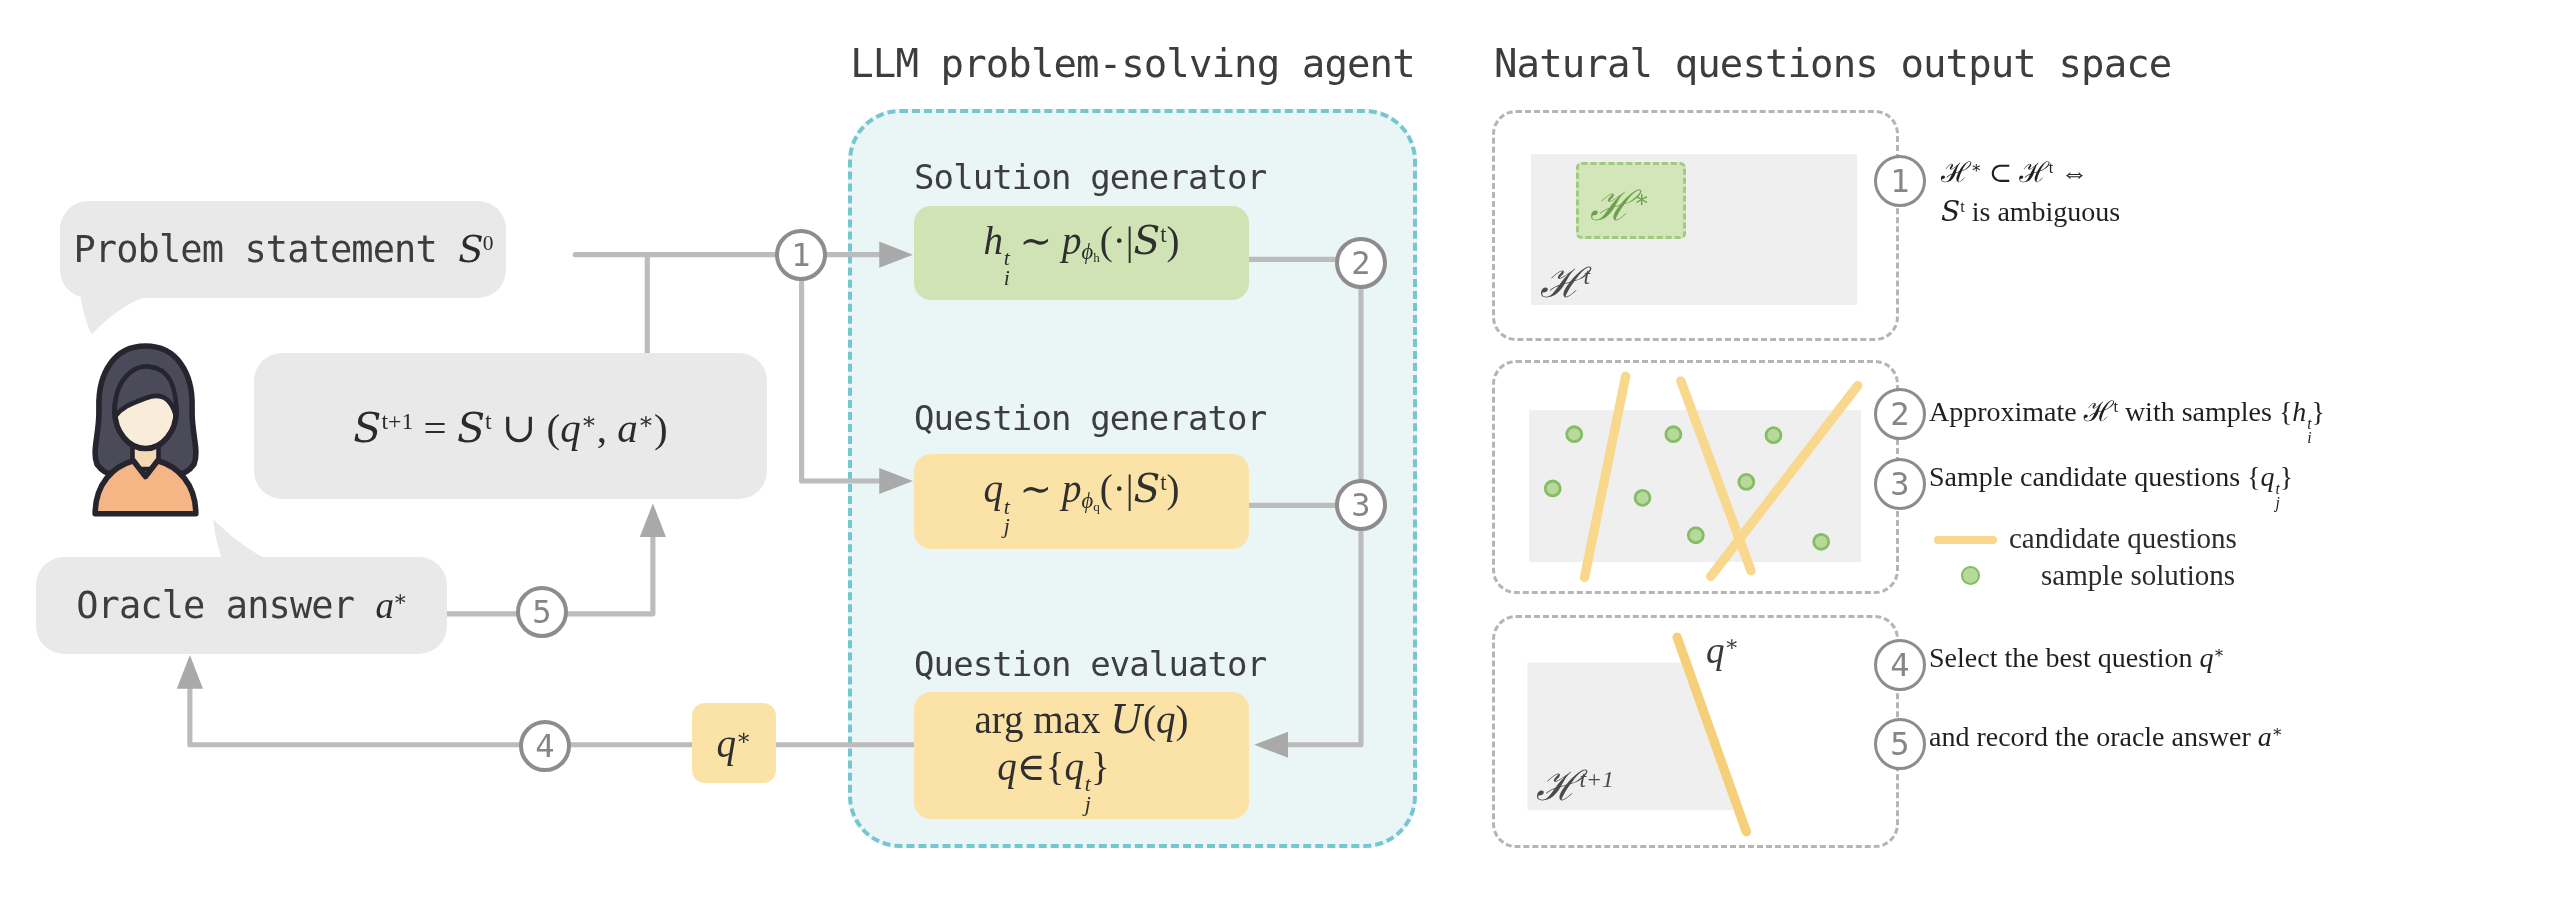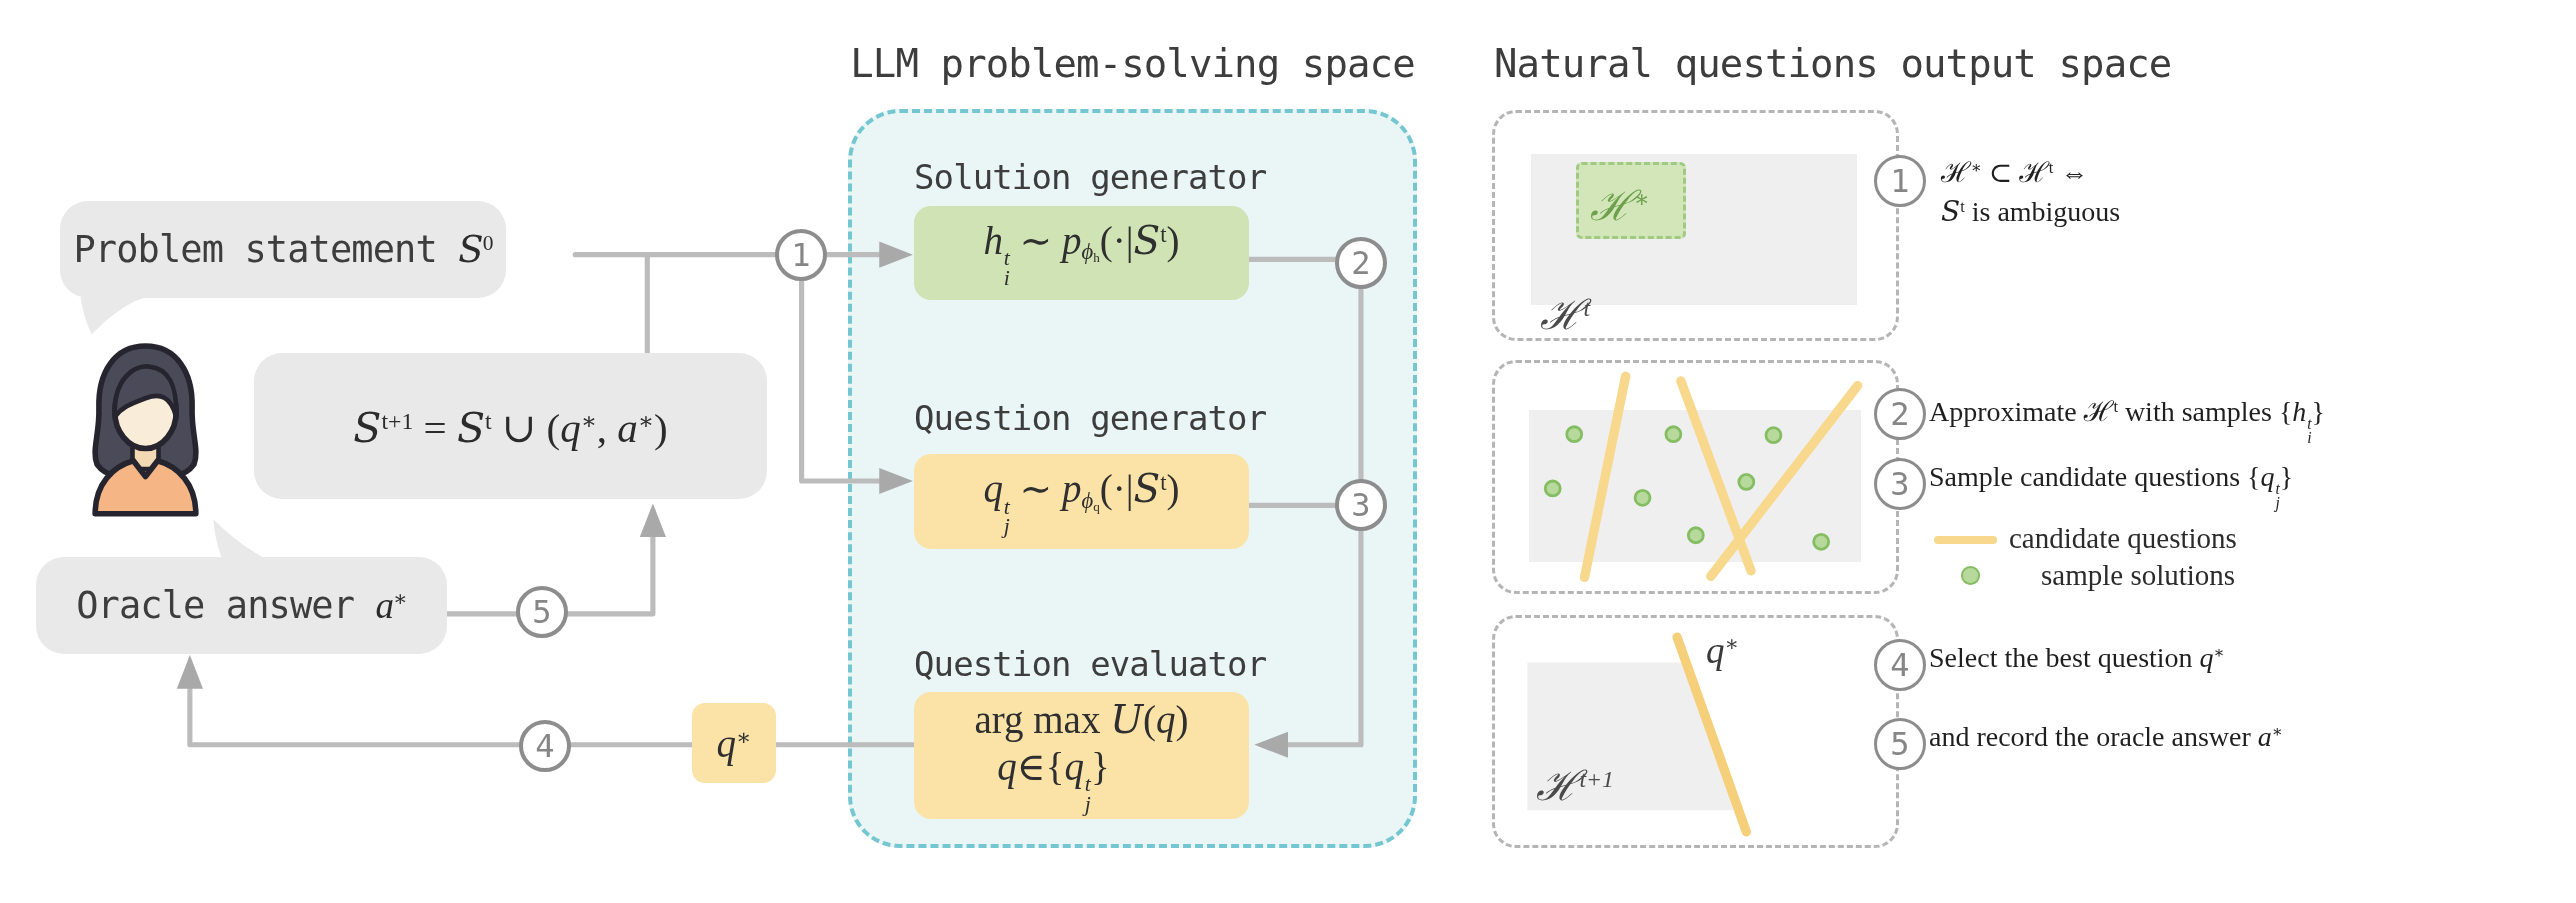--- a/index.html
+++ b/index.html
@@ -140,21 +140,21 @@
   </div>
 
   <div class="bubble" style="left:36px;top:557px;width:411px;height:97px;">
     <div class="mono">Oracle answer <span class="mathtxt"><i>a</i><sup>∗</sup></span></div>
   </div>
 
   <div class="qstar-chip mathtxt">
     <span><i>q</i><sup>∗</sup></span>
   </div>
 
-  <div class="title" style="left:805px;top:41px;width:655px;text-align:center;">LLM problem-solving space</div>
+  <div class="title" style="left:805px;top:41px;width:655px;text-align:center;">LLM problem-solving agent</div>
 
   <div class="module-heading" style="top:157px;">Solution generator</div>
   <div class="module-box green" style="top:206px;height:94px;">
     <div class="formula"><i>h</i><span class="ss">
           <span class="u">t</span>
           <span class="d">i</span>
         </span> ∼ <i>p</i><sub><i>ϕ</i><sub>h</sub></sub>(·|<span class="cal">S</span><sup>t</sup>)</div>
   </div>
 
   <div class="module-heading" style="top:398px;">Question generator</div>
@@ -176,21 +176,21 @@
 
   <div class="stepcircle" style="left:775px;top:229px;">1</div>
   <div class="stepcircle" style="left:1335px;top:237px;">2</div>
   <div class="stepcircle" style="left:1335px;top:479px;">3</div>
   <div class="stepcircle" style="left:519px;top:720px;">4</div>
   <div class="stepcircle" style="left:516px;top:586px;">5</div>
 
   <div class="title" style="left:1494px;top:41px;">Natural questions output space</div>
 
   <div class="selabel" style="left:1590px;top:176px;font-size:41px;color:#6da04b;">ℋ<sup>∗</sup></div>
-  <div class="selabel" style="left:1540px;top:253px;font-size:41px;margin-top:32px;">ℋ<sup>t</sup></div>
+  <div class="selabel" style="left:1540px;top:253px;font-size:41px;">ℋ<sup>t</sup></div>
 
   <div class="selabel" style="left:1706px;top:629px;font-size:37px;color:#3a3a3a;"><i>q</i><sup>∗</sup></div>
   <div class="selabel" style="left:1536px;top:756px;font-size:41px;">ℋ<sup>t+1</sup></div>
 
   <div class="stepcircle" style="left:1874px;top:155px;border-width:3.7px;">1</div>
   <div class="stepcircle" style="left:1874px;top:388px;border-width:3.7px;">2</div>
   <div class="stepcircle" style="left:1874px;top:458px;border-width:3.7px;">3</div>
   <div class="stepcircle" style="left:1874px;top:639px;border-width:3.7px;">4</div>
   <div class="stepcircle" style="left:1874px;top:718px;border-width:3.7px;">5</div>
 

